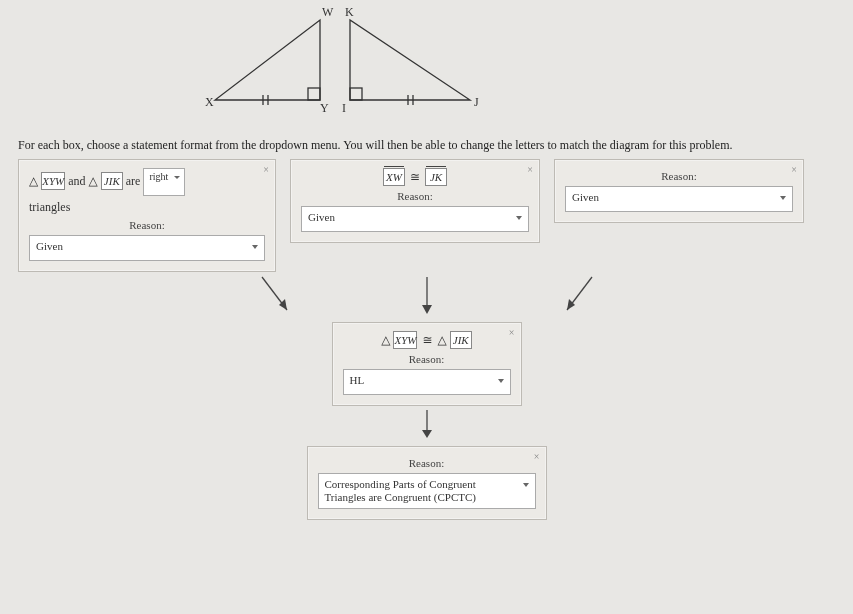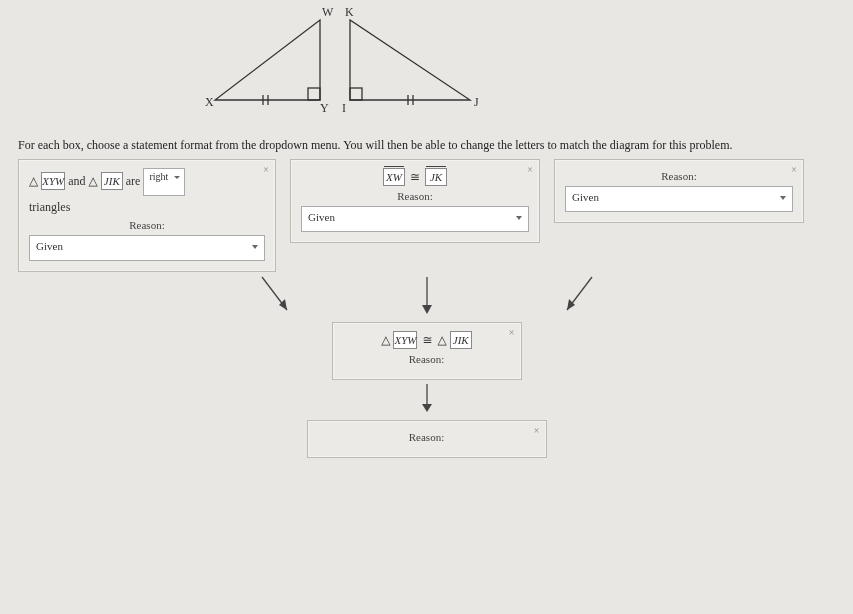--- a/index.html
+++ b/index.html
@@ -224,25 +224,27 @@
 <div class="card card-mid">
   <span class="close">×</span>
   <div class="stmt-line">
     <span class="tri-sym">△</span>
     <span class="boxed">XYW</span>
     <span class="cong">≅</span>
     <span class="tri-sym">△</span>
     <span class="boxed">JIK</span>
   </div>
   <div class="reason-label">Reason:</div>
+  <div class="dropdown">HL</div>
 </div>
 
 <div style="text-align:center; height:40px;">
   <svg width="20" height="40">
     <line x1="10" y1="4" x2="10" y2="28" stroke="#444" stroke-width="1.3"></line>
     <polygon points="10,32 5,24 15,24" fill="#444"></polygon>
   </svg>
 </div>
 
 <div class="card card-bot">
   <span class="close">×</span>
   <div class="reason-label">Reason:</div>
+  <div class="dropdown" style="height:auto; line-height:13px; padding:4px 20px 4px 6px; white-space:normal;">Corresponding Parts of Congruent Triangles are Congruent (CPCTC)</div>
 </div>
 
 </body></html>

